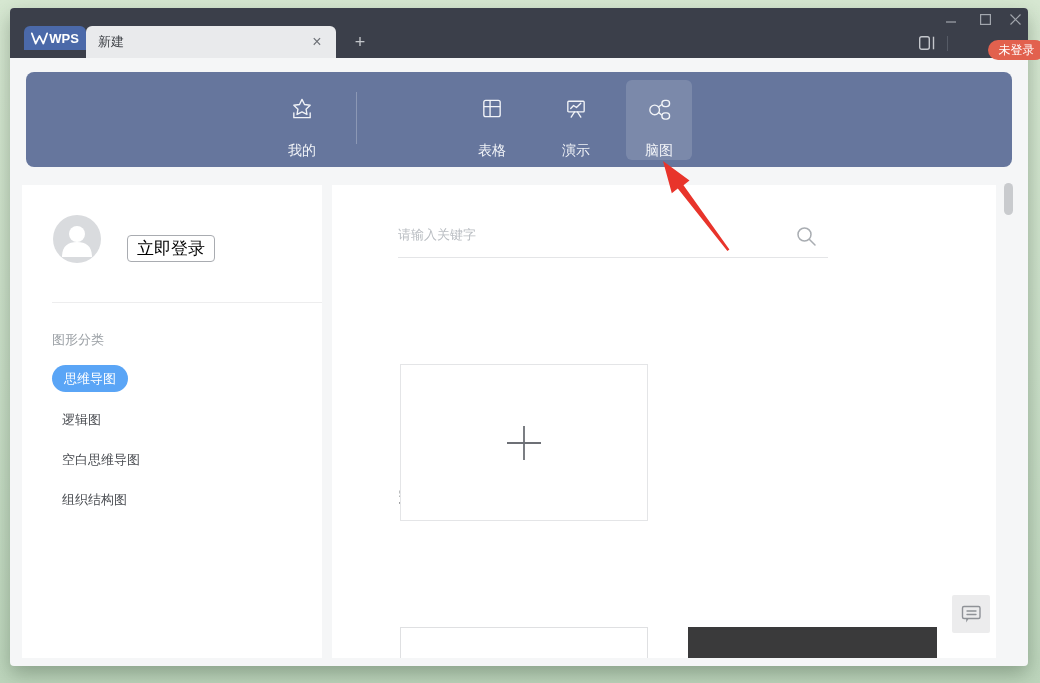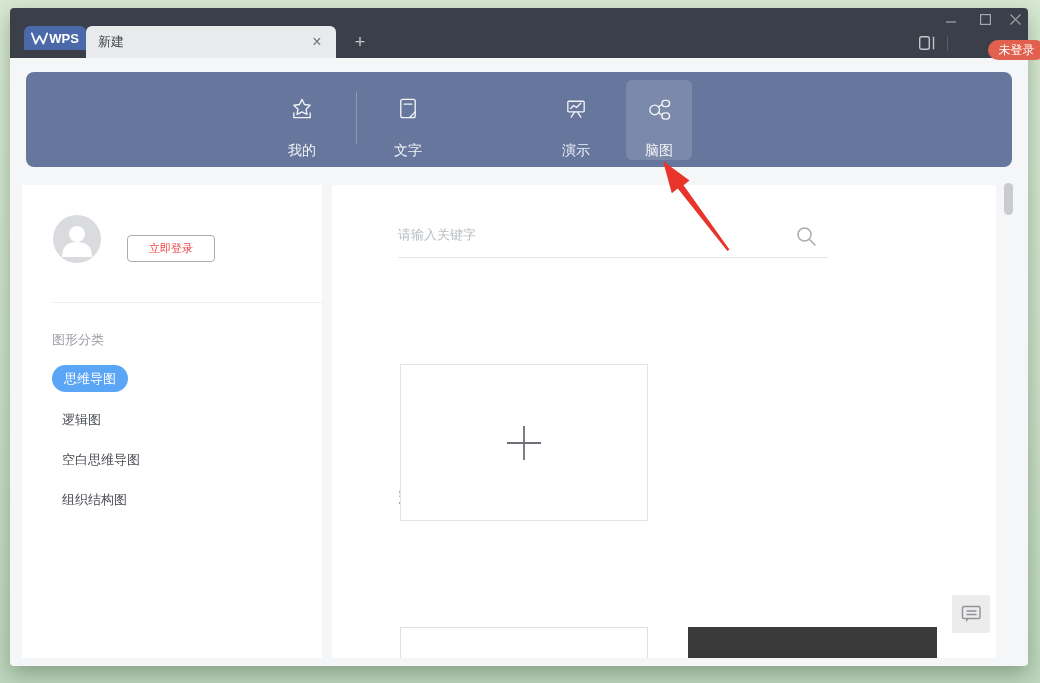--- a/index.html
+++ b/index.html
@@ -35,21 +35,21 @@
             align-items:center;justify-content:flex-start;padding-top:16px;gap:21px;
             color:#f2f4f8;font-size:14px;border-radius:6px;}
   .nav-item.active{background:rgba(255,255,255,0.14);}
   .nav-divider{left:356px;top:92px;width:1px;height:52px;background:rgba(255,255,255,0.25);}
 
   
   .sidebar{left:22px;top:185px;width:300px;height:473px;background:#ffffff;}
   .avatar{left:53px;top:215px;width:48px;height:48px;border-radius:50%;background:#d9dbde;
           display:flex;align-items:center;justify-content:center;overflow:hidden;}
   .login-btn{left:127px;top:235px;width:88px;height:27px;border:1px solid #a9acb1;border-radius:4px;
-             background:#fff;color:#ef4444;font-size:11px;display:flex;align-items:center;justify-content:center;}
+             background:#fff;color:#000000;font-size:17px;display:flex;align-items:center;justify-content:center;}
   .side-divider{left:52px;top:302px;width:270px;height:1px;background:#ededee;}
   .side-label{left:52px;top:331px;font-size:13px;color:#9ba0a5;}
   .cat-pill{left:52px;top:365px;width:76px;height:27px;border-radius:14px;background:#5aa5f6;
             color:#fff;font-size:13px;display:flex;align-items:center;justify-content:center;}
   .cat-item{left:62px;font-size:13px;color:#4a4d52;}
 
   
   .main{left:332px;top:185px;width:664px;height:473px;background:#ffffff;overflow:hidden;}
   .search-input{position:absolute;left:66px;top:36px;width:430px;height:26px;border:none;outline:none;
                 font-size:13px;color:#45484d;background:transparent;padding:0;}
@@ -120,29 +120,28 @@
   <div class="abs nav-divider"></div>
 
   <div class="abs nav-item" style="left:269px;">
     <svg width="26" height="26" viewBox="0 0 26 26">
       <path d="M13,3.5 L15.6,8.8 L21.5,9.6 L17.2,13.7 L18.2,19.2 L13,16.5 L7.8,19.2 L8.8,13.7 L4.5,9.6 L10.4,8.8 Z" fill="none" stroke="#f2f4f8" stroke-width="1.4" stroke-linejoin="round"></path>
       <path d="M4.5,17.5 V22.5 H21.5 V17.5" fill="none" stroke="#f2f4f8" stroke-width="1.4" stroke-linecap="round" stroke-linejoin="round"></path>
     </svg>
     <span>我的</span>
   </div>
 
-  <div class="abs nav-item" style="left:375px;">
-    <svg width="26" height="26" viewBox="0 0 26 26">
-      <rect x="5.5" y="3.5" width="15" height="19" rx="2" fill="none" stroke="#f2f4f8" stroke-width="1.4"></rect>
-      <path d="M9,8.5 H17" stroke="#f2f4f8" stroke-width="1.4" stroke-linecap="round" fill="none"></path>
-      <path d="M20.5,16.5 L15,22" stroke="#f2f4f8" stroke-width="1.4" stroke-linecap="round" fill="none"></path>
-    </svg>
-    <span>文字</span>
-  </div>
-
+
+  <div class="abs nav-item" style="left:459px;">
+    <svg width="26" height="26" viewBox="0 0 26 26">
+      <rect x="4.5" y="4.5" width="17" height="17" rx="2" fill="none" stroke="#f2f4f8" stroke-width="1.4"></rect>
+      <path d="M11,4.5 V21.5 M4.5,11 H21.5" stroke="#f2f4f8" stroke-width="1.4" fill="none"></path>
+    </svg>
+    <span>表格</span>
+  </div>
 
   <div class="abs nav-item" style="left:543px;">
     <svg width="26" height="26" viewBox="0 0 26 26">
       <rect x="4.5" y="5.5" width="17" height="11" rx="1" fill="none" stroke="#f2f4f8" stroke-width="1.4"></rect>
       <path d="M7.5,13 L10.5,9.8 L13.5,12 L18,7.5" fill="none" stroke="#f2f4f8" stroke-width="1.4" stroke-linecap="round" stroke-linejoin="round"></path>
       <path d="M11.5,16.5 L8,22 M14.5,16.5 L18,22" stroke="#f2f4f8" stroke-width="1.4" stroke-linecap="round" fill="none"></path>
     </svg>
     <span>演示</span>
   </div>
 

